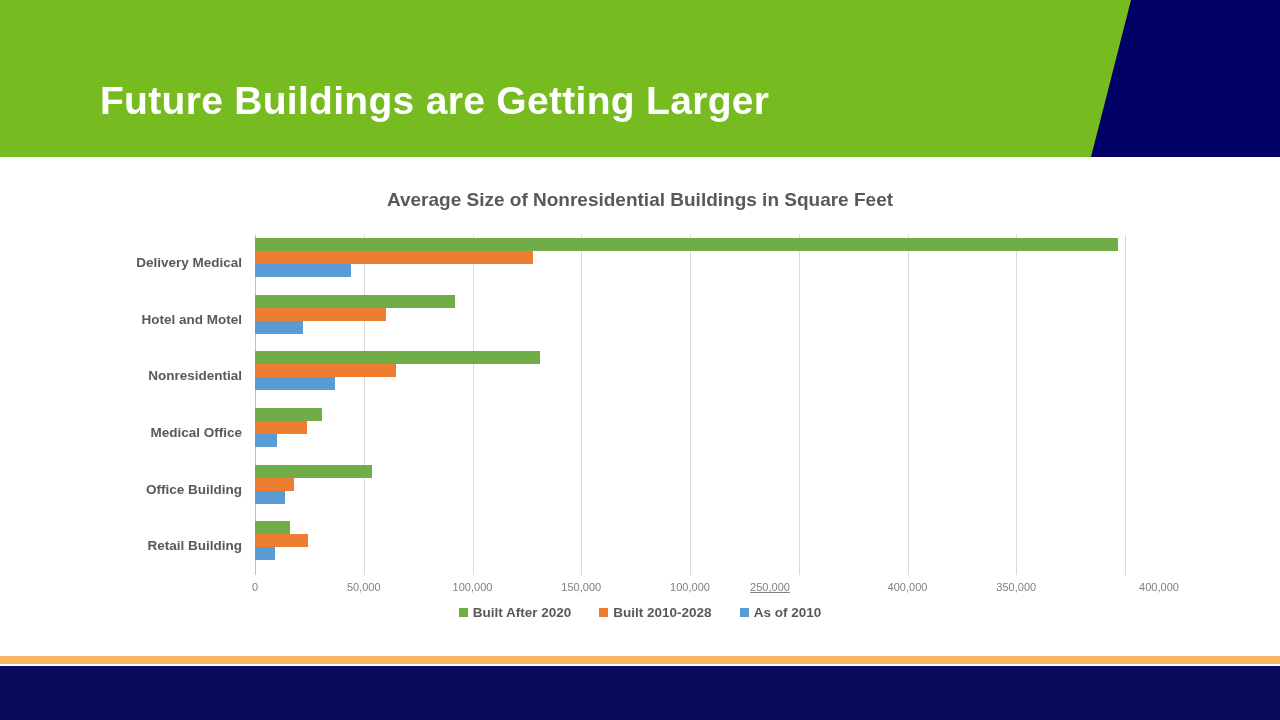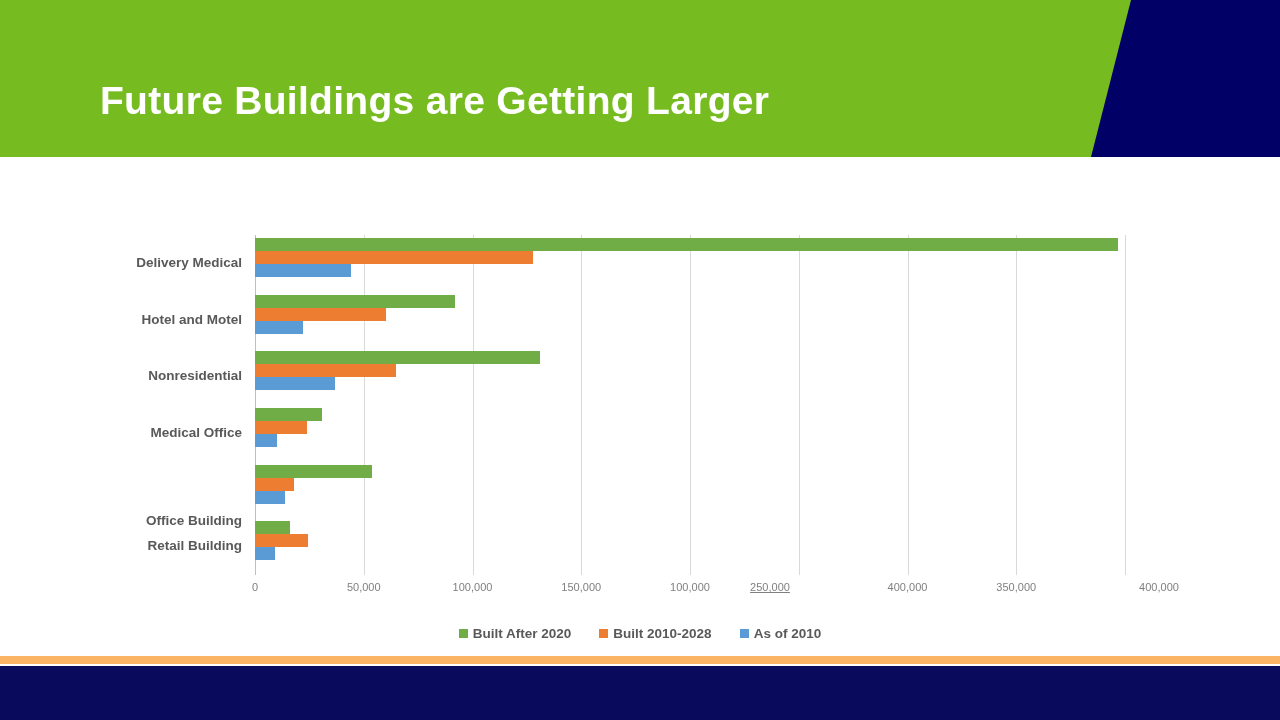--- a/index.html
+++ b/index.html
@@ -117,21 +117,20 @@
   }
 
   #legend {
     position: absolute;
     left: 0; top: 448px;
     width: 1280px;
     display: flex;
     justify-content: center;
     align-items: center;
     gap: 28px;
-    margin-top: 21px;
   }
   .legend-item {
     display: flex;
     align-items: center;
     gap: 5px;
   }
   .legend-swatch {
     width: 9px; height: 9px;
     display: inline-block;
   }
@@ -163,20 +162,21 @@
 
   <div id="header-band">
     <div id="header-green"></div>
     <svg id="header-navy-wedge" viewBox="0 0 1280 157" preserveAspectRatio="none">
       <polygon points="1131,0 1280,0 1280,157 1091,157" fill="#000066"></polygon>
     </svg>
     <div id="slide-title">Future Buildings are Getting Larger</div>
   </div>
 
   <div id="chart-region">
+    <div id="chart-title">Average Size of Nonresidential Buildings in Square Feet</div>
 
     <div id="plot-wrap">
       <div id="plot-area">
         <div class="axis-line-y"></div>
         <div id="gridlines">
             <div class="gridline" style="left: 0px; background: rgb(191, 191, 191);"></div>
             <div class="gridline" style="left: 108.75px;"></div>
             <div class="gridline" style="left: 217.5px;"></div>
             <div class="gridline" style="left: 326.25px;"></div>
             <div class="gridline" style="left: 435px;"></div>
@@ -216,21 +216,21 @@
               <div class="bar s1" title="Built 2010-2020 — Retail Building: 24,500" style="width: 53.2875px; background: rgb(237, 125, 49);"></div>
               <div class="bar s2" title="As of 2010 — Retail Building: 9,000" style="width: 19.575px; background: rgb(91, 155, 213);"></div>
             </div>
           </div>
       </div>
       <div id="cat-labels">
           <div class="cat-label" style="top: 98px;">Delivery Medical</div>
           <div class="cat-label" style="top: 154.667px;">Hotel and Motel</div>
           <div class="cat-label" style="top: 211.333px;">Nonresidential</div>
           <div class="cat-label" style="top: 268px;">Medical Office</div>
-          <div class="cat-label" style="top: 324.667px; margin-top: 31px;">Office Building</div>
+          <div class="cat-label" style="top: 324.667px;">Office Building</div>
           <div class="cat-label" style="top: 381.333px;">Retail Building</div>
         </div>
       <div id="xticks">
           <div class="xtick" style="left: 255px;">0</div>
           <div class="xtick" style="left: 363.75px;">50,000</div>
           <div class="xtick" style="left: 472.5px;">100,000</div>
           <div class="xtick" style="left: 581.25px;">150,000</div>
           <div class="xtick" style="left: 690px;">100,000</div>
           <div class="xtick" style="left: 770px; text-decoration: underline;">250,000</div>
           <div class="xtick" style="left: 907.5px;">400,000</div>

